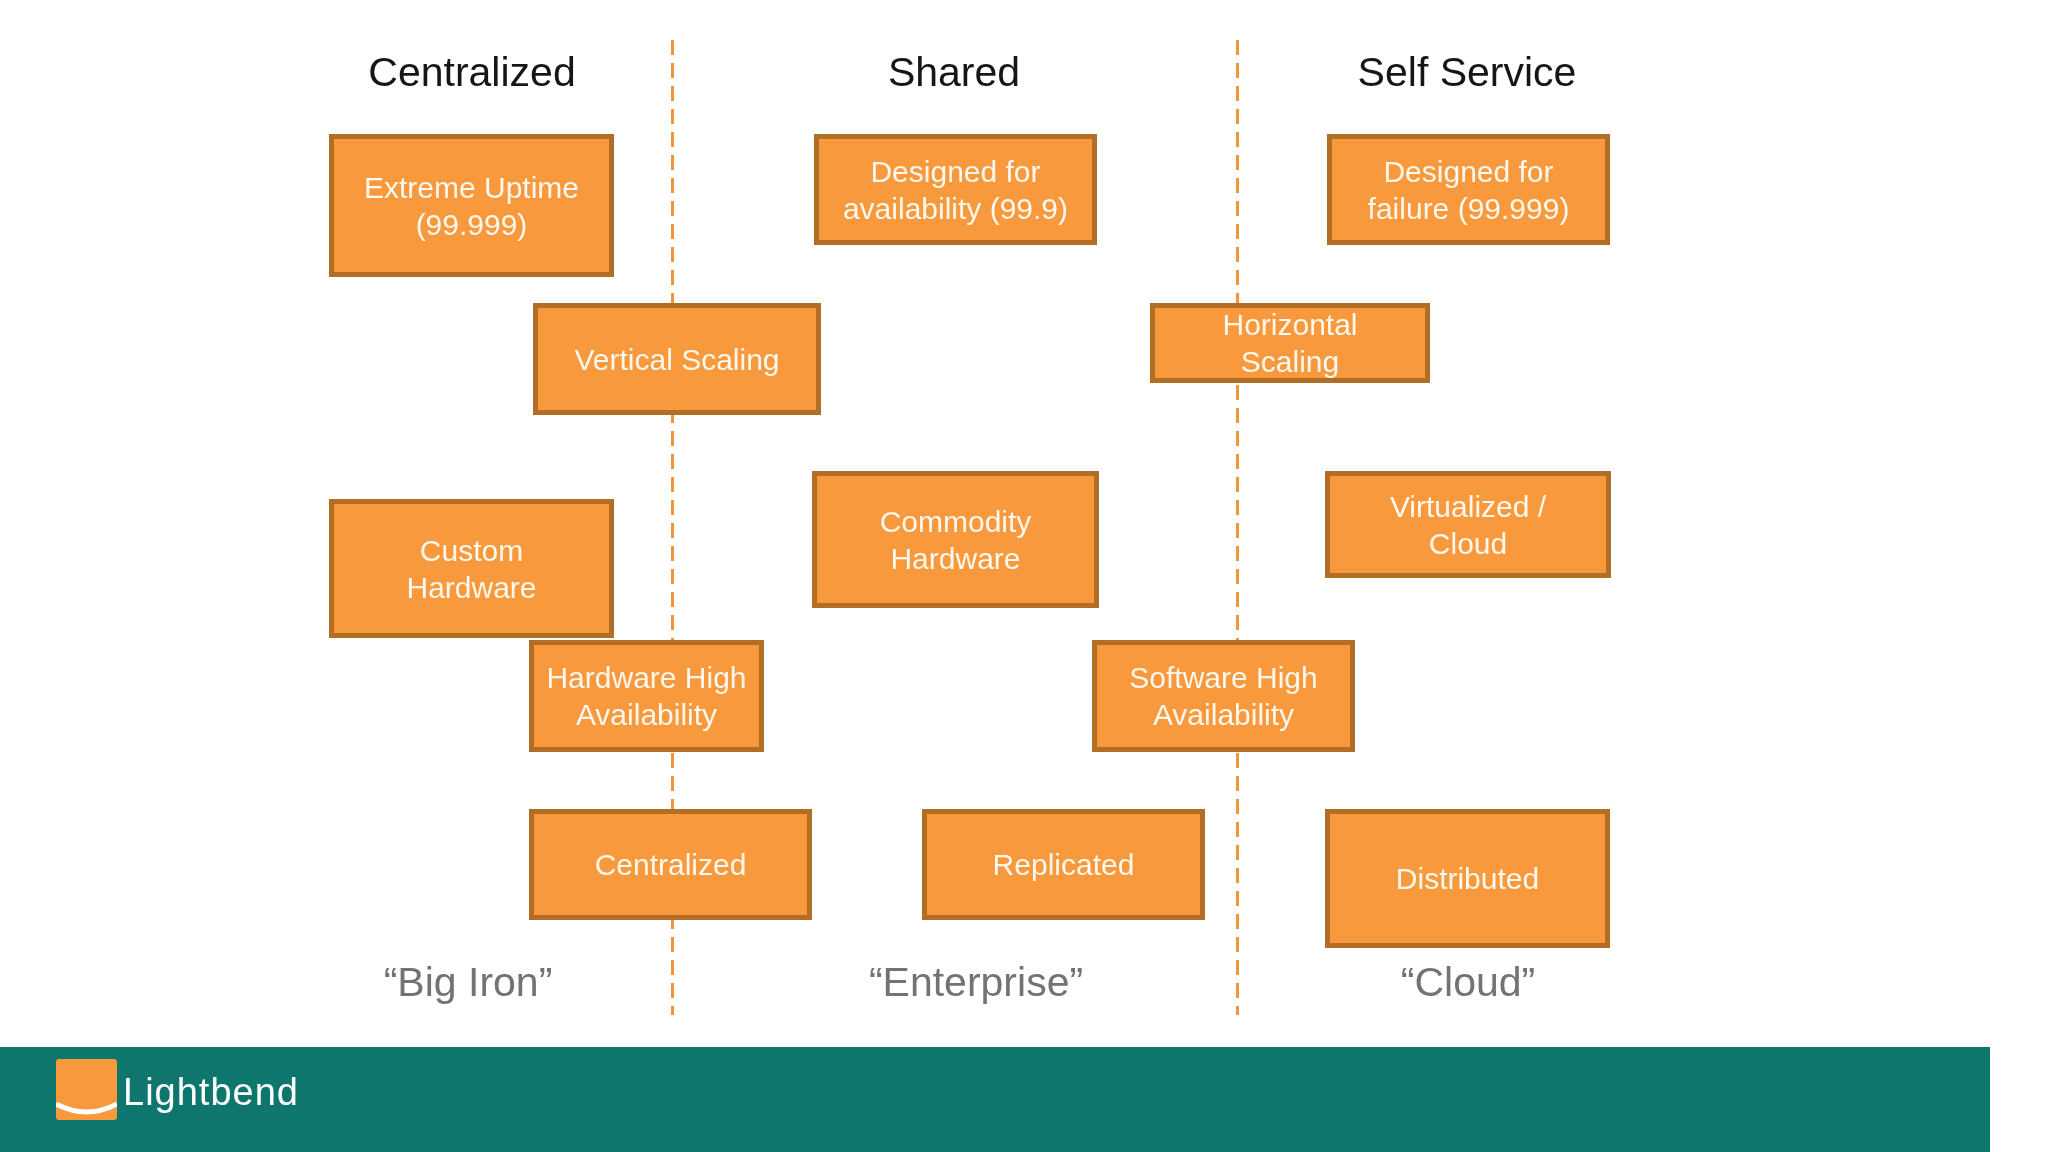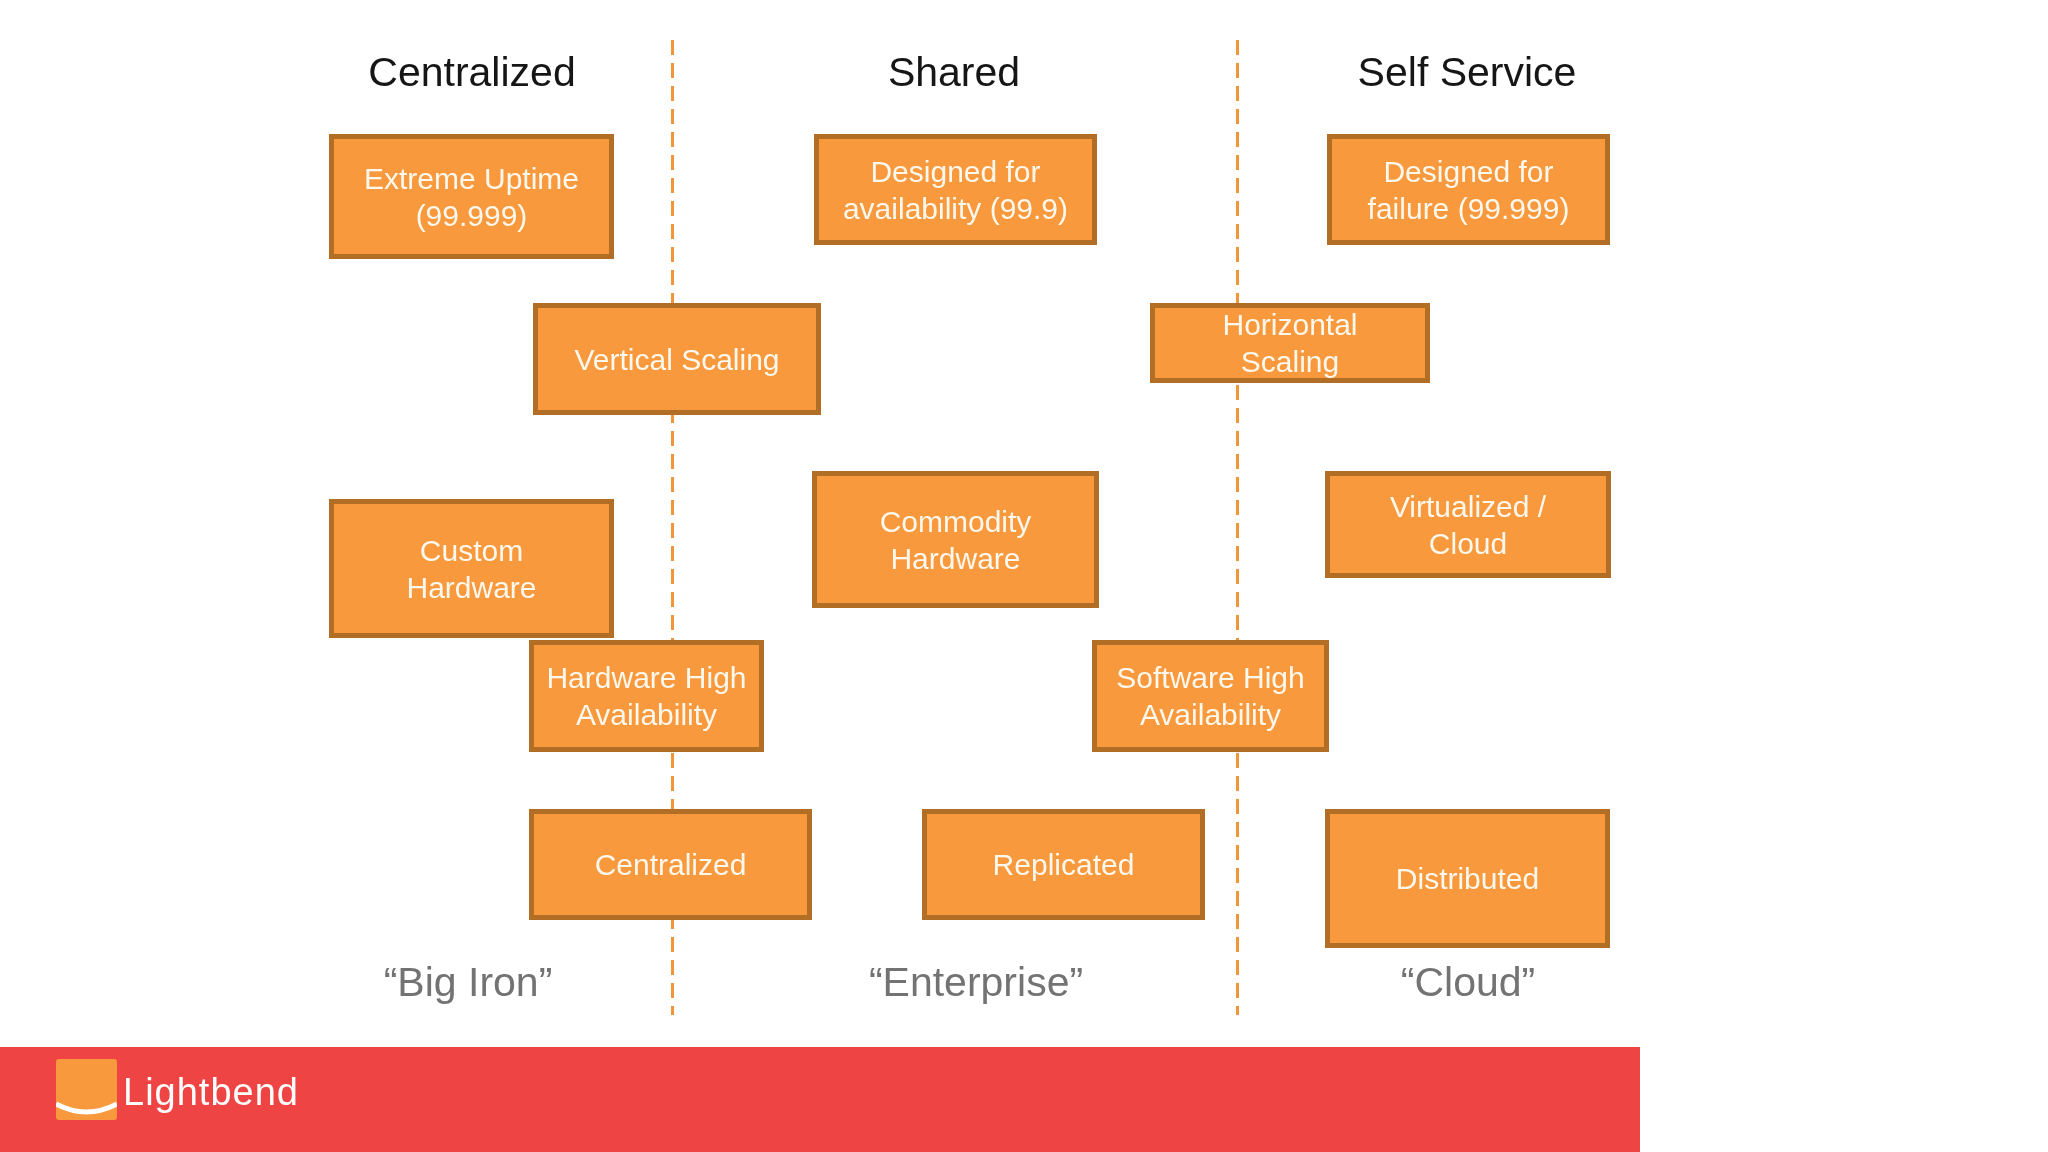--- a/index.html
+++ b/index.html
@@ -47,23 +47,23 @@
     transform: translateX(-50%);
     font-size: 41px;
     line-height: 48px;
     color: #737373;
     white-space: nowrap;
   }
   .footer {
     position: absolute;
     left: 0;
     top: 1047px;
-    width: 1640px;
+    width: 1990px;
     height: 105px;
-    background: #ef4444;
+    background: #0f766e;
   }
   .logo-mark {
     position: absolute;
     left: 56px;
     top: 12px;
     width: 61px;
     height: 61px;
   }
   .brand-name {
     position: absolute;
@@ -81,41 +81,41 @@
 
 <div class="slide">
 
   <div class="dashline" style="left:671px;"></div>
   <div class="dashline" style="left:1236px;"></div>
 
   <div class="col-header" style="left:472px;">Centralized</div>
   <div class="col-header" style="left:954px;">Shared</div>
   <div class="col-header" style="left:1467px;">Self Service</div>
 
-  <div class="dbox" style="left:329px;  top:134px; width:285px; height:125px;">Extreme Uptime
+  <div class="dbox" style="left:329px;  top:134px; width:285px; height:143px;">Extreme Uptime
 (99.999)</div>
   <div class="dbox" style="left:814px;  top:134px; width:283px; height:111px;">Designed for
 availability (99.9)</div>
   <div class="dbox" style="left:1327px; top:134px; width:283px; height:111px;">Designed for
 failure (99.999)</div>
 
   <div class="dbox" style="left:533px;  top:303px; width:288px; height:112px;">Vertical Scaling</div>
   <div class="dbox" style="left:1150px; top:303px; width:280px; height:80px;">Horizontal
 Scaling</div>
 
   <div class="dbox" style="left:329px;  top:471px; width:285px; height:139px;margin-top:28px;">Custom
 Hardware</div>
   <div class="dbox" style="left:812px;  top:471px; width:287px; height:137px;">Commodity
 Hardware</div>
   <div class="dbox" style="left:1325px; top:471px; width:286px; height:107px;text-align:center;">Virtualized /
 Cloud</div>
 
   <div class="dbox" style="left:529px;  top:640px; width:235px; height:112px;">Hardware High
 Availability</div>
-  <div class="dbox" style="left:1092px; top:640px; width:237px; height:112px;">Software High
+  <div class="dbox" style="left:1092px; top:640px; width:263px; height:112px;">Software High
 Availability</div>
 
   <div class="dbox" style="left:529px;  top:809px; width:283px; height:111px;">Centralized</div>
   <div class="dbox" style="left:922px;  top:809px; width:283px; height:111px;">Replicated</div>
   <div class="dbox" style="left:1325px; top:809px; width:285px; height:139px;">Distributed</div>
 
   <div class="bottom-label" style="left:468px;">“Big Iron”</div>
   <div class="bottom-label" style="left:976px;text-align:center;">“Enterprise”</div>
   <div class="bottom-label" style="left:1468px;">“Cloud”</div>
 

